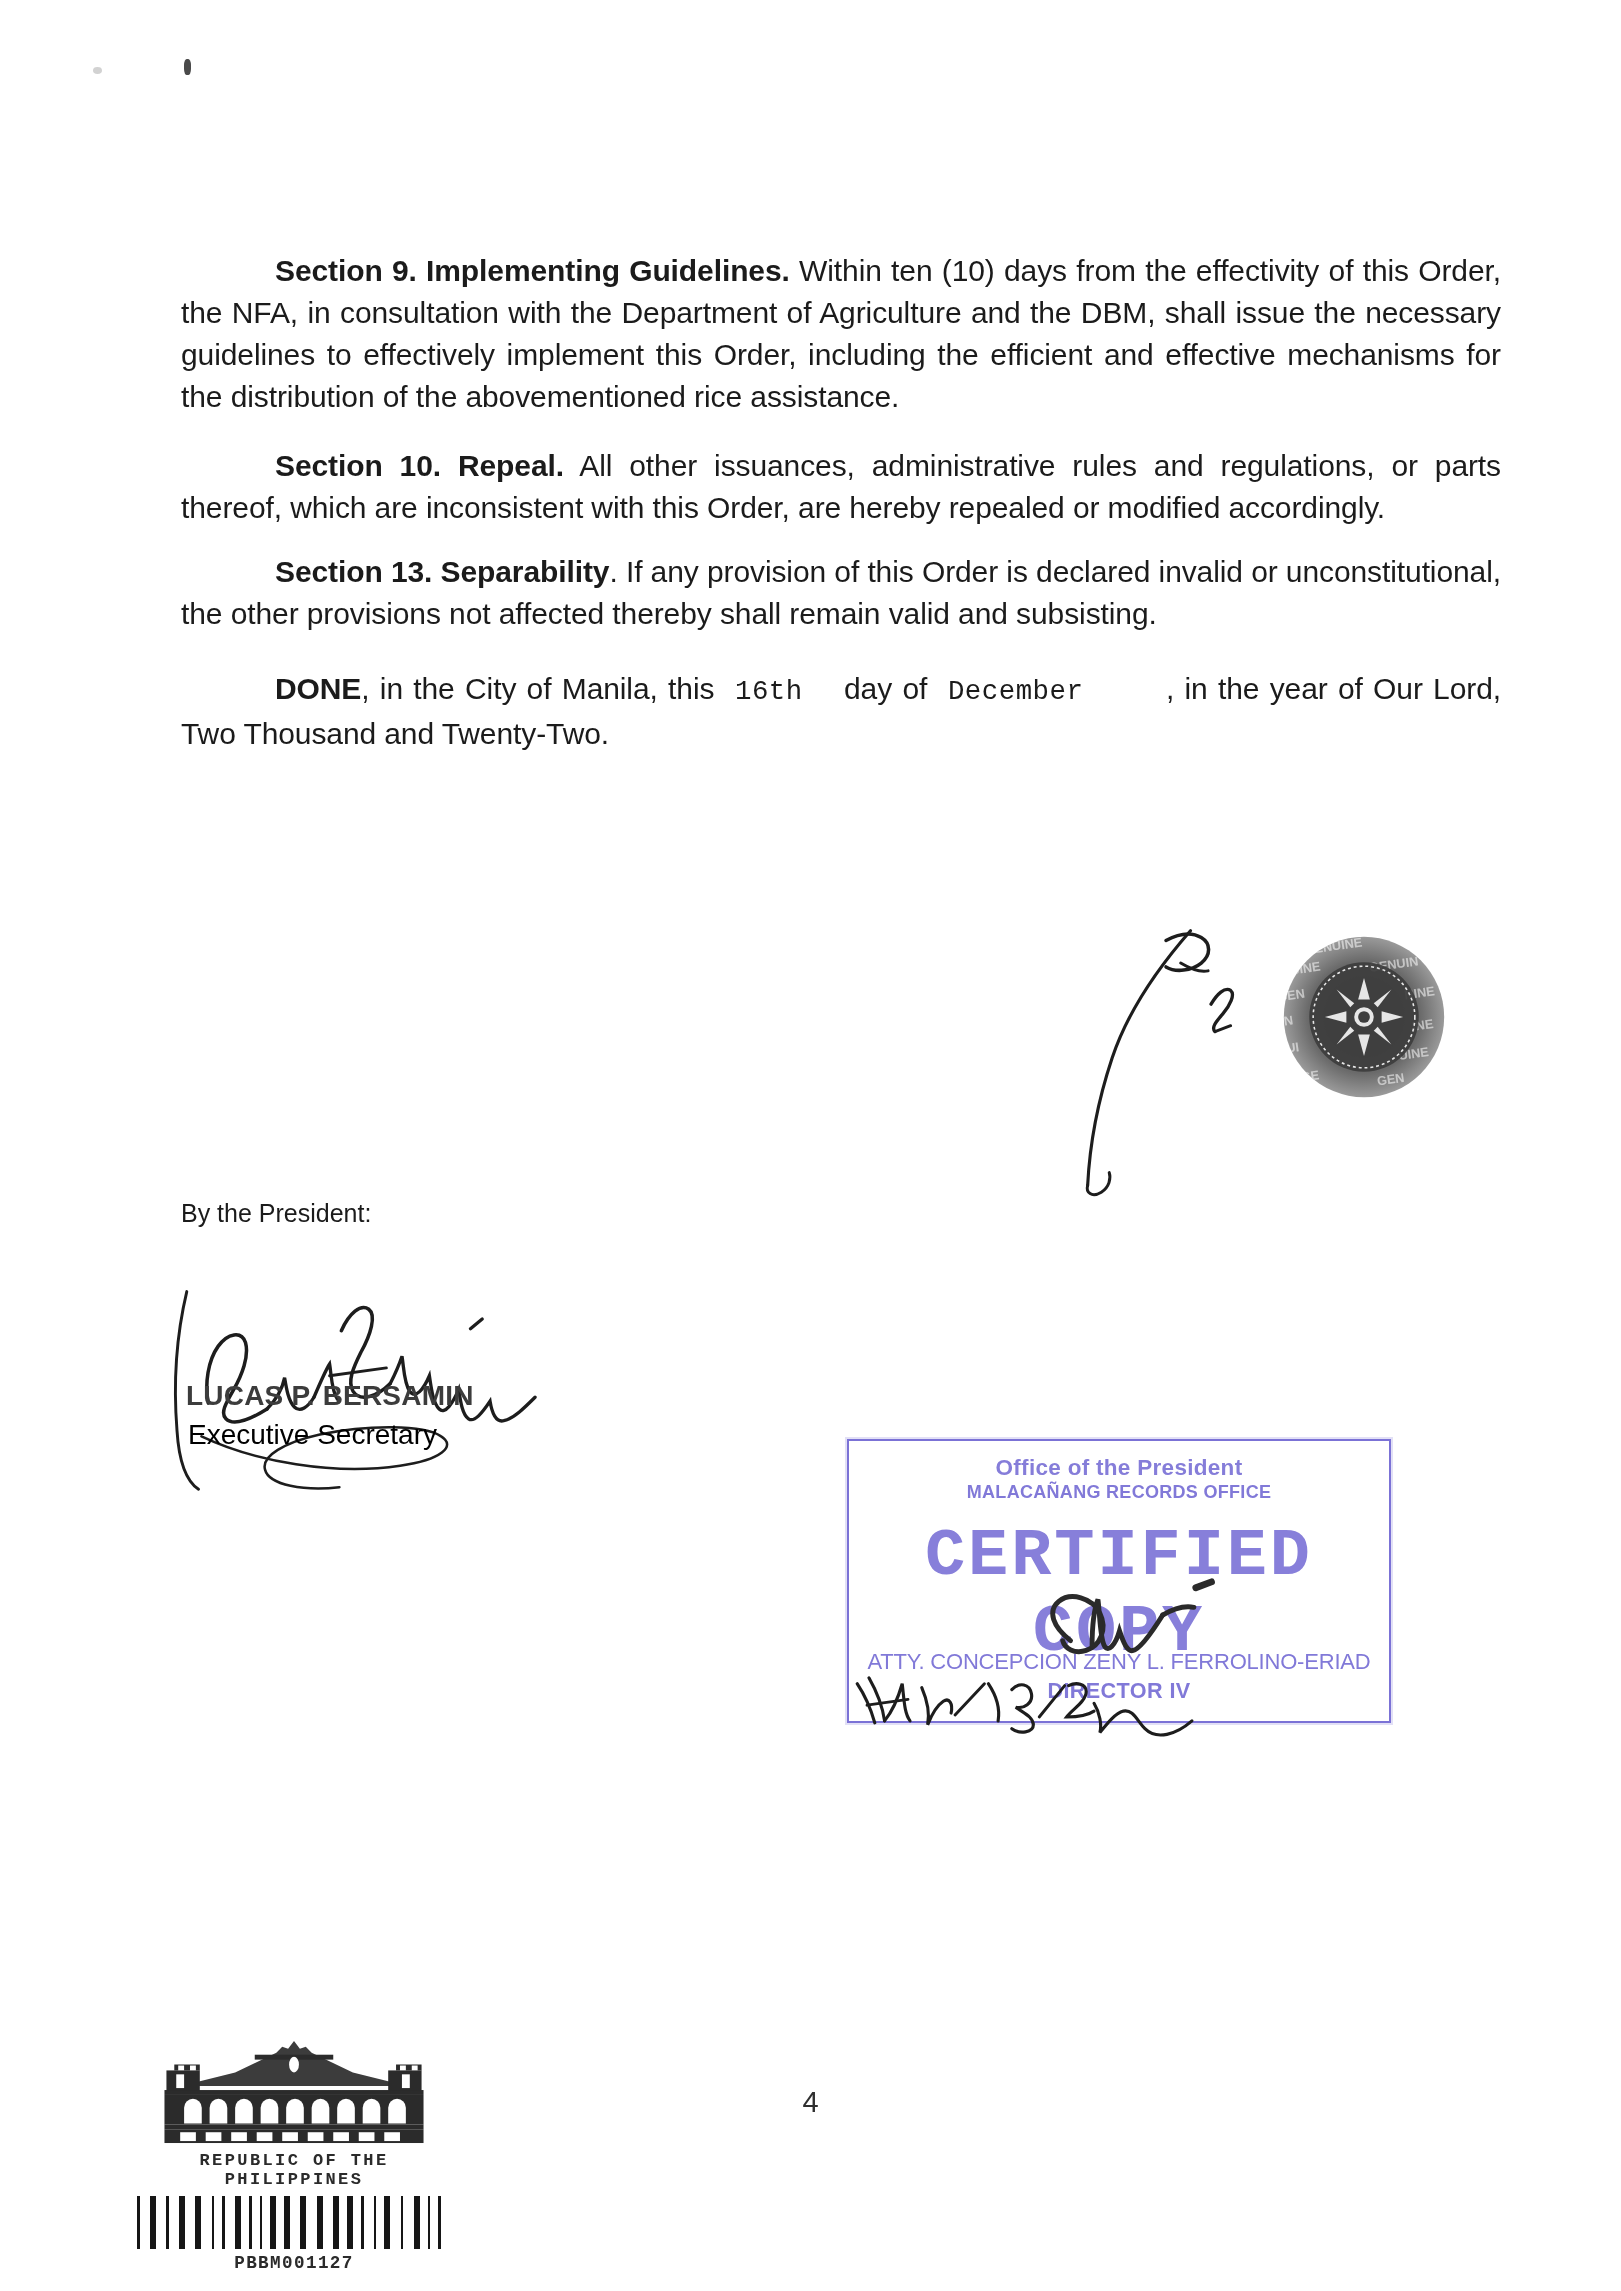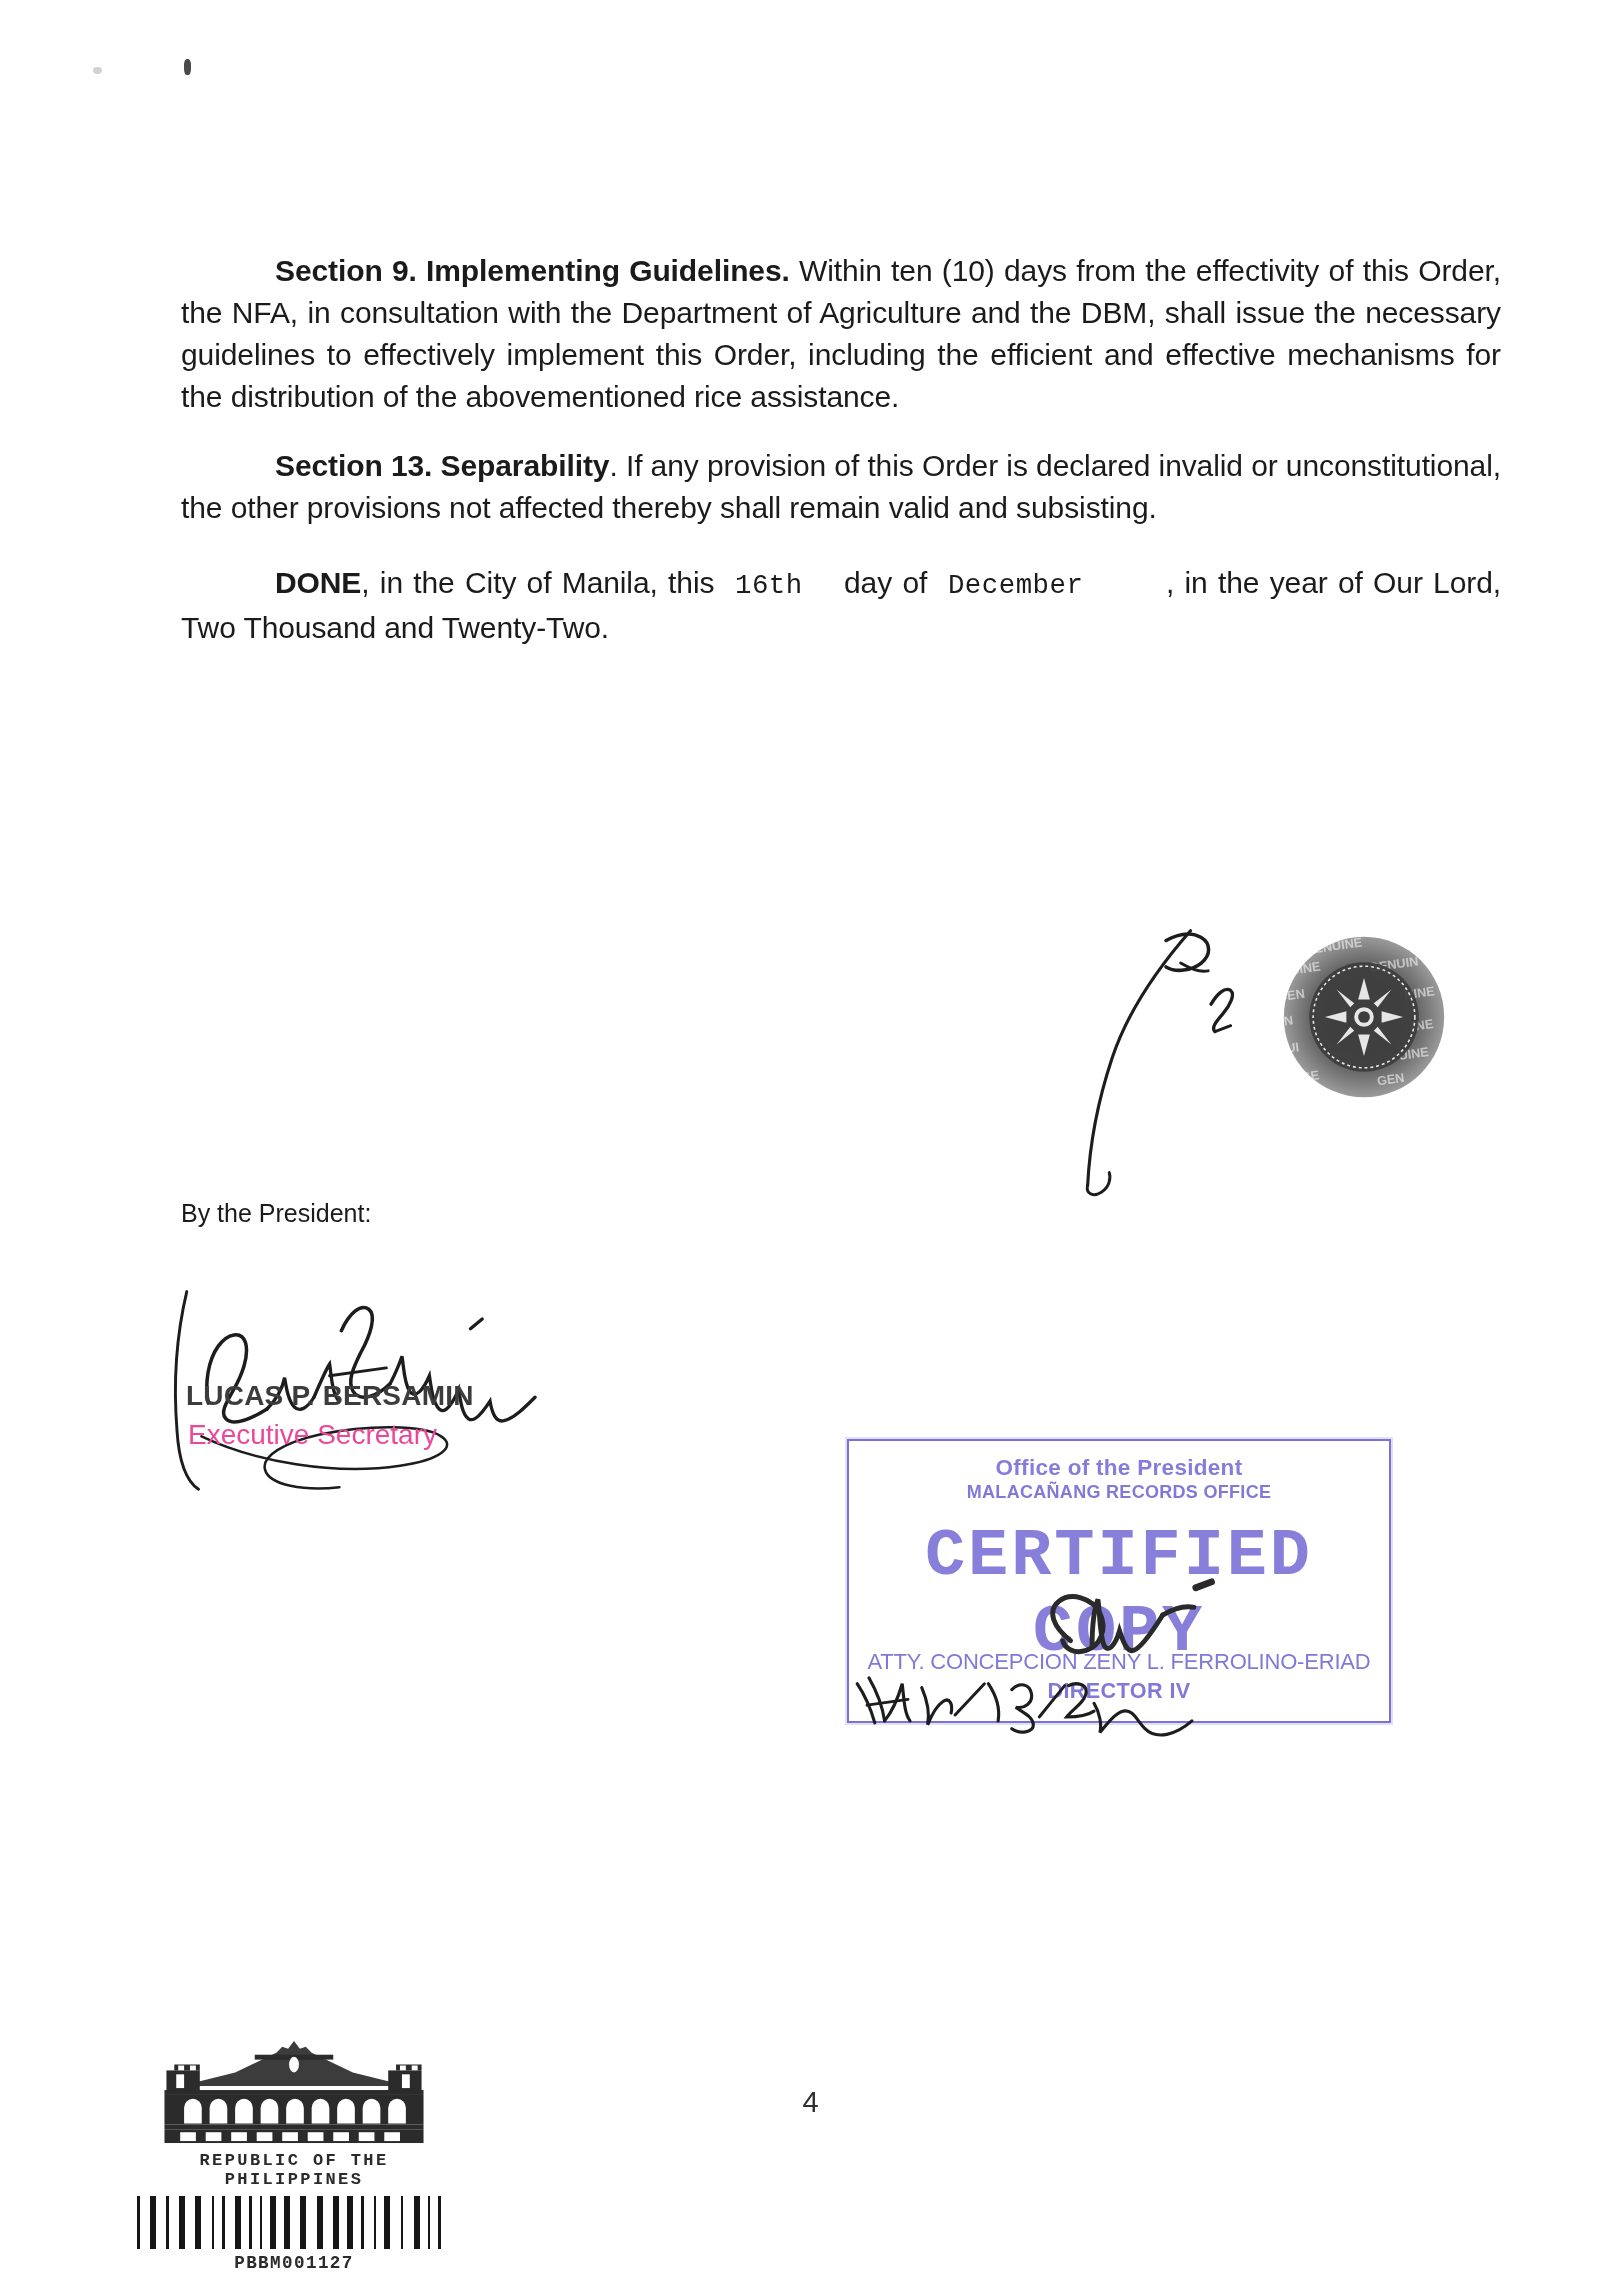--- a/index.html
+++ b/index.html
@@ -96,21 +96,21 @@
     font-size: 28px;
     font-weight: bold;
     letter-spacing: 0.2px;
     color: #3c3c3c;
   }
   .es-title {
     position: absolute;
     left: 41px;
     top: 145px;
     font-size: 28px;
-    color: #ec4899;
+    color: #000000;
   }
 
   
   .stamp {
     position: absolute;
     left: 847px;
     top: 1439px;
     width: 544px;
     height: 284px;
   }
@@ -222,20 +222,21 @@
 <div class="page">
 
   <div class="speck s1"></div>
   <div class="speck s2"></div>
 
   <div class="body-text">
 
 
     <p class="para"><span class="indent"></span><b>Section 9. Implementing Guidelines.</b><span> Within ten (10) days from the effectivity of this Order, the NFA, in consultation with the Department of Agriculture and the DBM, shall issue the necessary guidelines to effectively implement this Order, including the efficient and effective mechanisms for the distribution of the abovementioned rice assistance.</span></p>
 
+    <p class="para tight"><span class="indent"></span><b>Section 10. Repeal.</b><span> All other issuances, administrative rules and regulations, or parts thereof, which are inconsistent with this Order, are hereby repealed or modified accordingly.</span></p>
 
     <p class="para tight"><span class="indent"></span><b>Section 13. Separability</b><span>. If any provision of this Order is declared invalid or unconstitutional, the other provisions not affected thereby shall remain valid and subsisting.</span></p>
 
 
     <p class="para" style="margin-top:33px;"><span class="indent"></span><b>DONE</b><span>, in the City of Manila, this</span>&nbsp;&nbsp;<span class="typed">16th</span>&nbsp;&nbsp;&nbsp;&nbsp;<span>day of</span>&nbsp;&nbsp;<span class="typed">December</span>&nbsp;&nbsp;&nbsp;&nbsp;&nbsp;&nbsp;&nbsp;&nbsp;<span>, in the year of Our Lord, Two Thousand and Twenty-Two.</span></p>
 
   </div>
 
   <div class="pres-sign-wrap">
     <svg class="pres-sign-svg" width="294" height="284" viewBox="0 0 300 290">

